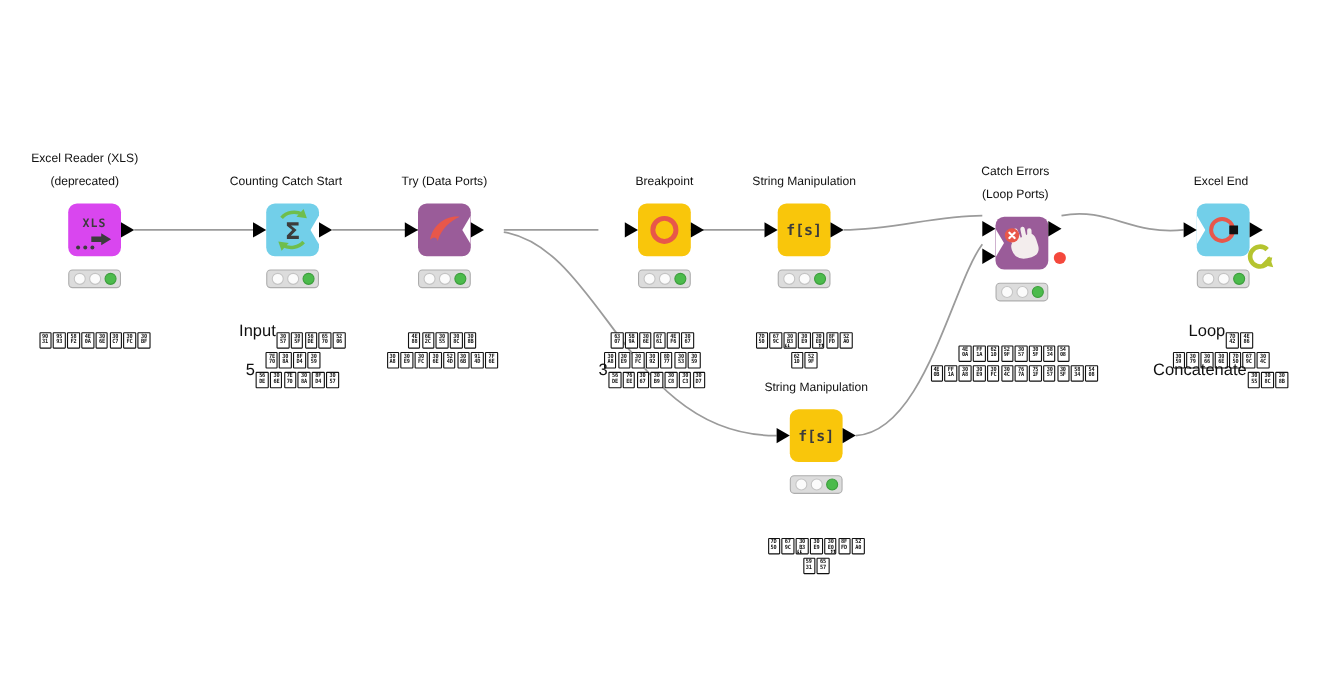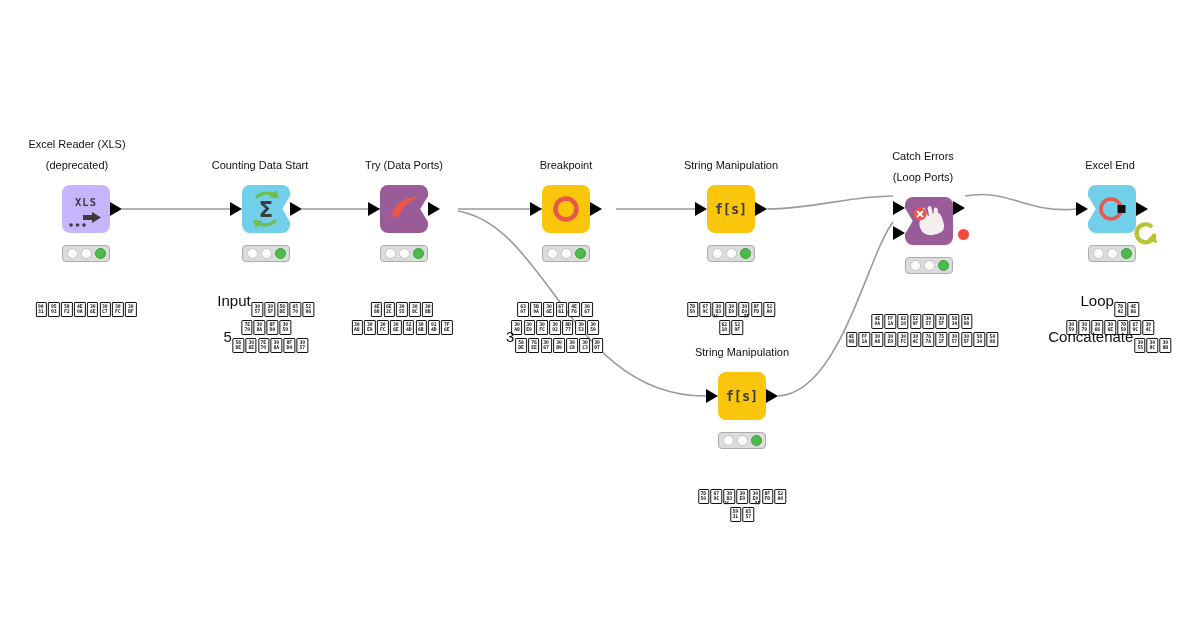--- a/index.html
+++ b/index.html
@@ -47,21 +47,21 @@
         font-family:"DejaVu Sans Mono",monospace;font-weight:bold;font-size:5.2px;
         line-height:5.6px;color:#111;letter-spacing:-0.2px;}
   .tofu span{display:block;transform:scaleX(.92);}
 
   .loop-arrow{position:absolute;left:43px;top:36px;width:28px;height:28px;}
 
   
   .n1{left:62px;top:185px}
   .n2{left:242px;top:185px}
   .n3{left:380px;top:185px}
-  .n4{left:542px;top:185px}
+  .n4{left:580px;top:185px}
   .n5{left:707px;top:185px}
   .n6{left:718px;top:372px}
   .n7{left:905px;top:197px}
   .n8{left:1088px;top:185px}
 
   .n1 .node-title{margin-left:-9px}
   .n2 .node-title{margin-left:-6px}
   .n7 .node-title{margin-left:-6px}
   .n8 .node-title{margin-left:-2px}
   .n3 .caption{margin-left:-2px}
@@ -83,21 +83,21 @@
     <path d="M 767 209 C 812 209, 850 196, 893 196"></path>
     <path d="M 778 396 C 840 393, 866 258, 893 222"></path>
     <path d="M 965 196 C 1008 188, 1028 214, 1076 209"></path>
   </svg>
 
   <div class="node n1">
     <div class="node-title">
         <div class="tline">Excel Reader (XLS)</div>
         <div class="tline">(deprecated)</div>
       </div>
-    <div class="body" style="background: #c4b5fd; padding-left: 36px;">
+    <div class="body" style="background: #d946ef; padding-left: 36px;">
       <svg width="48" height="48">
         <text x="24" y="21" font-size="10.5" font-weight="bold" letter-spacing="1" text-anchor="middle" font-family="DejaVu Sans Mono" fill="#3C3C3C">XLS</text>
         <path d="M21,30 h9 v-3 l9,5.5 -9,5.5 v-3 h-9 z" fill="#3C3C3C"></path>
         <circle cx="9" cy="40" r="1.8" fill="#3C3C3C"></circle>
         <circle cx="15.5" cy="40" r="1.8" fill="#3C3C3C"></circle>
         <circle cx="22" cy="40" r="1.8" fill="#3C3C3C"></circle>
       </svg>
     </div>
     <div class="p pout"></div>
     <div class="traffic">
@@ -129,21 +129,21 @@
             <span>FC</span>
           </span><span class="tofu">
             <span>30</span>
             <span>BF</span>
           </span></div>
       </div>
   </div>
 
   <div class="node n2">
     <div class="node-title">
-        <div class="tline">Counting Data Start</div>
+        <div class="tline">Counting Catch Start</div>
       </div>
     <div class="body" style="background: rgb(114, 207, 233);">
       <svg width="48" height="48">
         <path d="M33,10 a14,12 0 0 0 -19,3" fill="none" stroke-width="3.2" stroke="#6FBE4C"></path>
         <polygon points="34,5 37,13.5 27.5,12" fill="#6FBE4C"></polygon>
         <path d="M15,38 a14,12 0 0 0 19,-3" fill="none" stroke-width="3.2" stroke="#6FBE4C"></path>
         <polygon points="14,43 11,34.5 20.5,36" fill="#6FBE4C"></polygon>
         <text x="24" y="32" font-size="21" font-weight="bold" text-anchor="middle" font-family="DejaVu Sans" fill="#3C3C3C">Σ</text>
       </svg>
       <div class="notch-r"></div>

